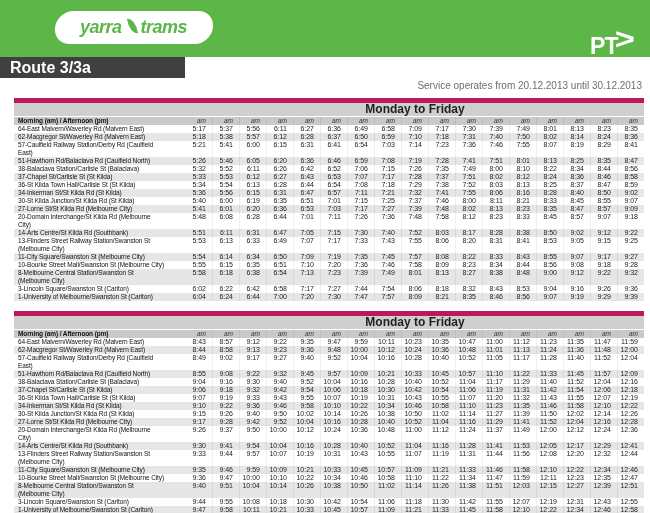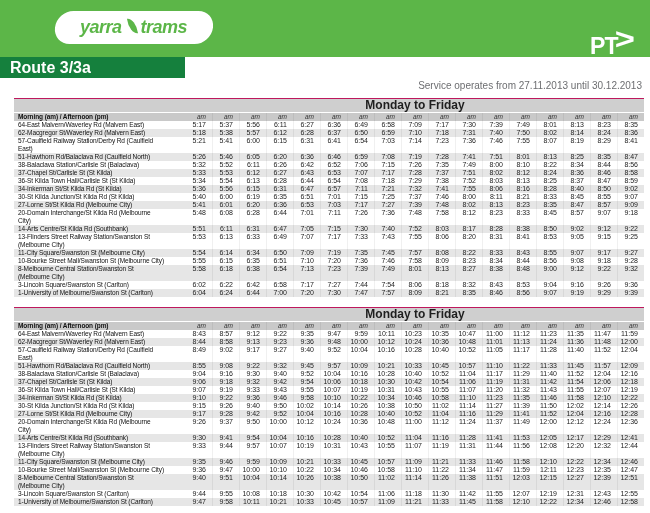--- a/index.html
+++ b/index.html
@@ -13,31 +13,31 @@
             font-size:18px;color:var(--green,#5cb648);letter-spacing:-0.5px;}
   .leaf{width:9px;height:16px;background:var(--green,#5cb648);border-radius:0 100% 0 100%;
         transform:rotate(-8deg);margin:0 4px 4px 6px;display:inline-block;}
   .ptv{position:absolute;right:16px;top:27px;color:#fff;font-weight:bold;white-space:nowrap;}
   .ptv .pt{font-size:23px;letter-spacing:-1px;}
   .ptv .arrow{font-size:30px;font-weight:bold;display:inline-block;transform:scaleX(1.15);
               position:relative;top:-5px;margin-left:-1px;}
 
   
   .route-bar{display:flex;height:21px;}
-  .route-box{background:#15803d;color:#fff;font-weight:bold;font-size:16px;line-height:21px;
+  .route-box{background:#404040;color:#fff;font-weight:bold;font-size:16px;line-height:21px;
              width:185px;box-sizing:border-box;padding-left:10px;letter-spacing:0;}
   .route-dest{flex:1;background:var(--grey-bar,#8d8d8d);color:#fff;font-weight:bold;font-size:12px;
               line-height:21px;padding-left:10px;}
 
   .service-note{height:16px;text-align:right;padding-right:8px;color:#6d6e71;font-size:10px;line-height:15px;}
 
   
   .tt{width:630px;margin:4px 6px 0 14px;}
   .tt + .tt{margin-top:10px;}
-  .band{display:flex;background:var(--band,#cfcfcf);height:13px;border-top:1px solid #be185d;align-items:center;}
+  .band{display:flex;background:var(--band,#cfcfcf);height:13px;border-top:5px solid #be185d;align-items:center;}
   .band-left{width:172px;background:#d9d9d9;}
   .band-title{flex:1;text-align:center;font-weight:bold;font-size:12px;line-height:13px;color:#1f1f1f;}
   .row{display:flex;}
   .row.alt{background:var(--stripe,#e6e6e6);}
   .header-row{background:var(--header-row,#c9c9c9);border-top:1px solid #fff;}
   .stop-cell{width:172px;box-sizing:border-box;padding:0 2px 0 4px;font-size:6.5px;line-height:8px;
              color:#111;white-space:pre;overflow:hidden;letter-spacing:-0.1px;}
   .header-row .stop-cell{font-weight:bold;}
   .times{flex:1;display:flex;}
   .time-cell{flex:1;box-sizing:border-box;text-align:right;padding-right:6px;font-size:7px;line-height:8px;
@@ -59,21 +59,21 @@
     </div>
     <div class="ptv">
       <span class="pt">PT</span><span class="arrow">&gt;</span>
     </div>
   </div>
 
   <div class="route-bar">
     <div class="route-box">Route 3/3a</div>
   </div>
 
-  <div class="service-note">Service operates from 27.11.2013 until 30.12.2013</div>
+  <div class="service-note">Service operates from 20.12.2013 until 30.12.2013</div>
 
   <div id="tables">
       <div class="tt">
         <div class="band">
           <div class="band-left"></div>
           <div class="band-title">Monday to Friday</div>
         </div>
         <div class="row header-row">
           <div class="stop-cell corner">Morning (am) / Afternoon (pm)</div>
           <div class="times">

